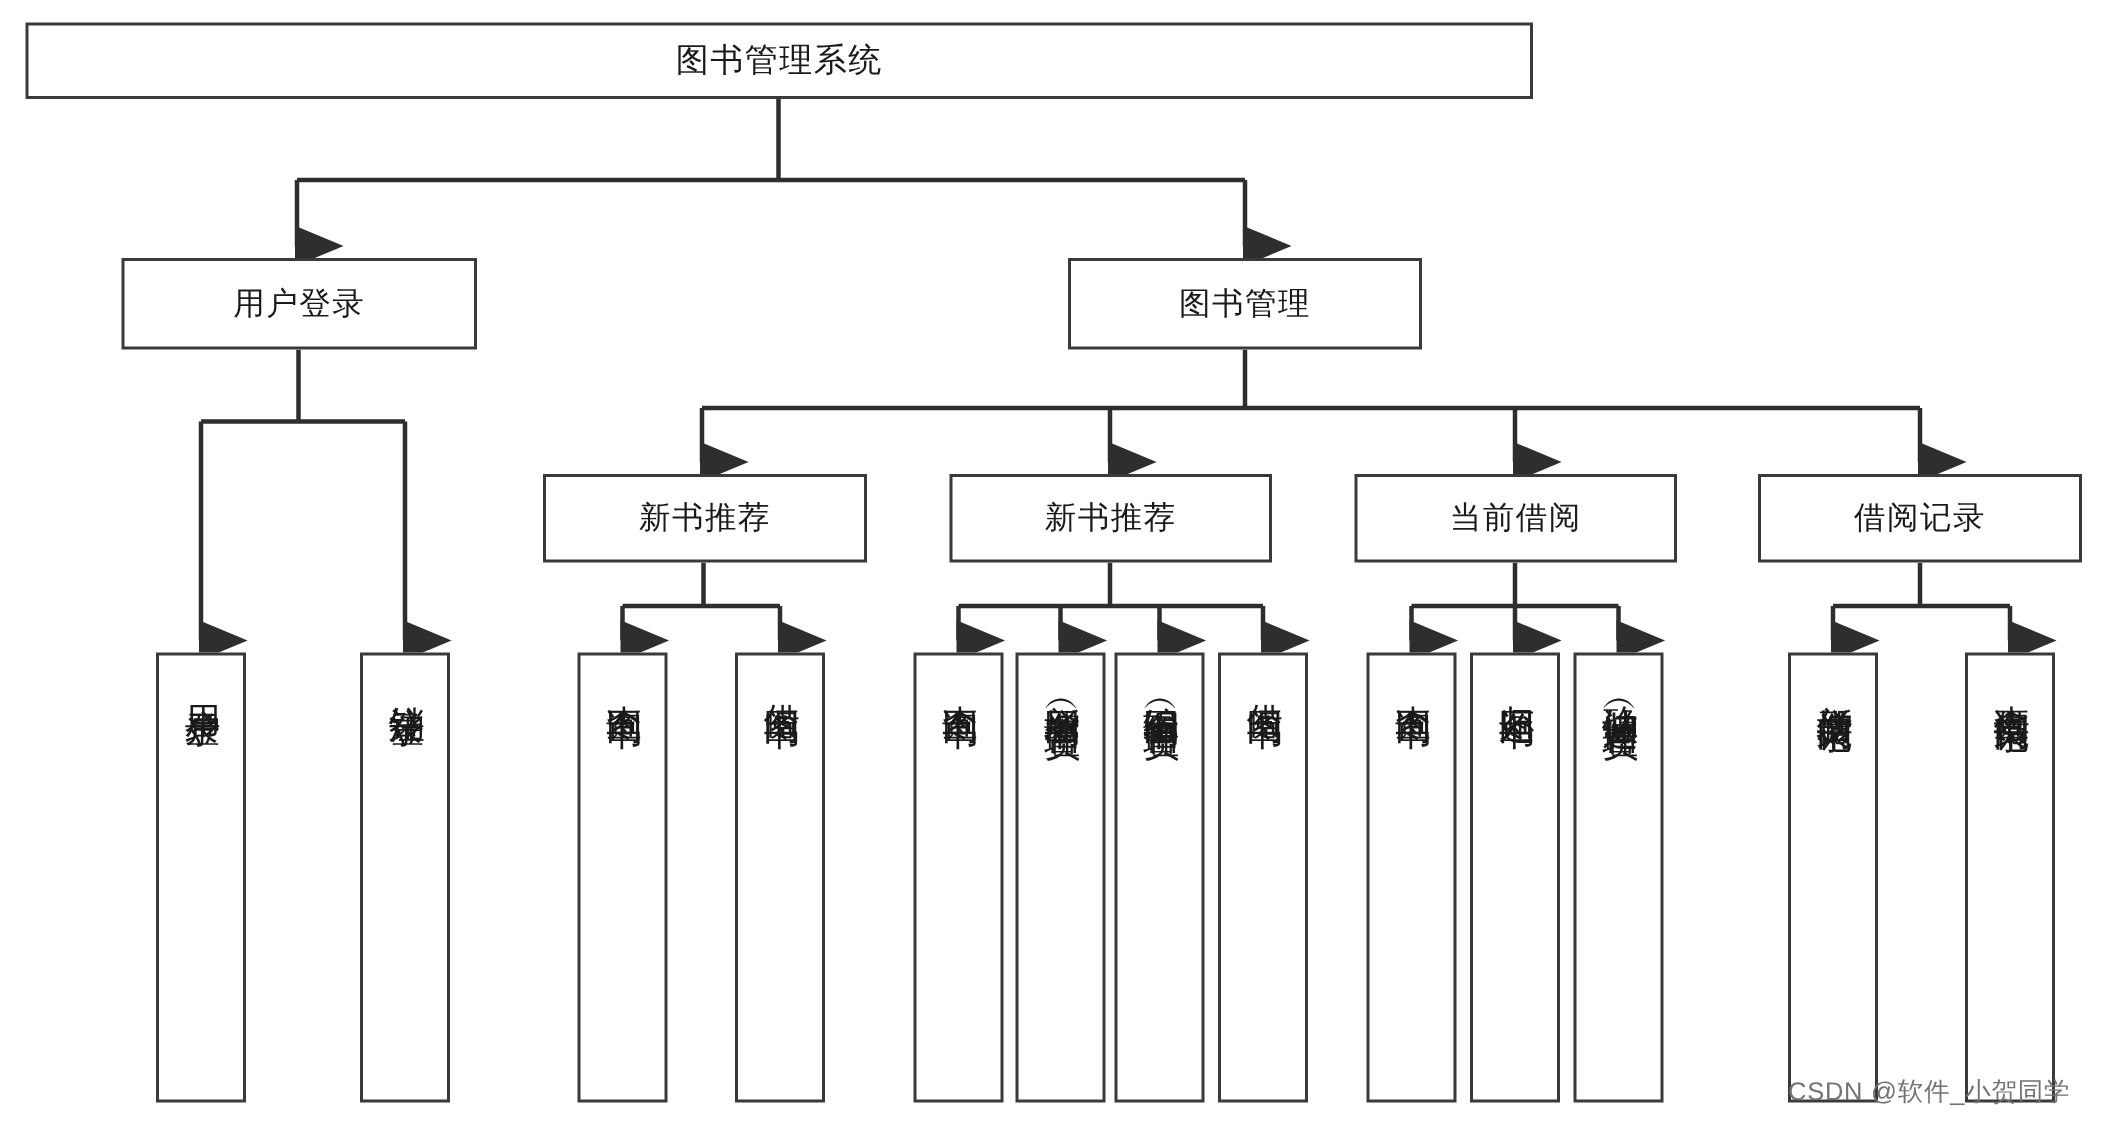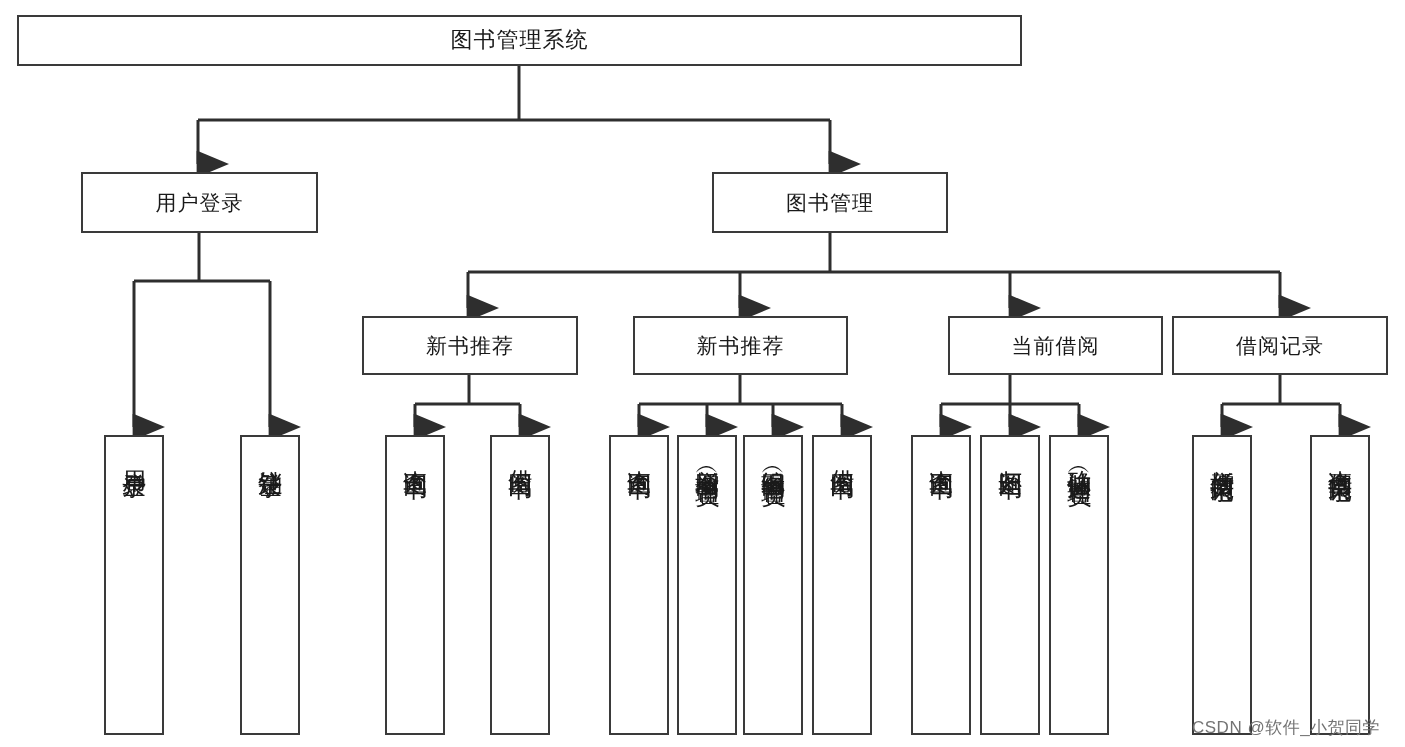--- a/index.html
+++ b/index.html
@@ -135,21 +135,21 @@
   <div class="node h" style="left:712px; top:172px; width:236px; height:61px;">
     <span>图书管理</span>
   </div>
 
   <div class="node h" style="left:362px; top:316px; width:216px; height:59px;">
     <span>新书推荐</span>
   </div>
   <div class="node h" style="left:633px; top:316px; width:215px; height:59px;">
     <span>新书推荐</span>
   </div>
-  <div class="node h" style="left:903px; top:316px; width:215px; height:59px;margin-left:45px;">
+  <div class="node h" style="left:903px; top:316px; width:215px; height:59px;">
     <span>当前借阅</span>
   </div>
   <div class="node h" style="left:1172px; top:316px; width:216px; height:59px;align-items:center;">
     <span>借阅记录</span>
   </div>
 
   <div class="node v" style="left:104px; top:435px; width:60px; height:300px;">
     <span class="vtext">用户登录</span>
   </div>
   <div class="node v" style="left:240px; top:435px; width:60px; height:300px;">

